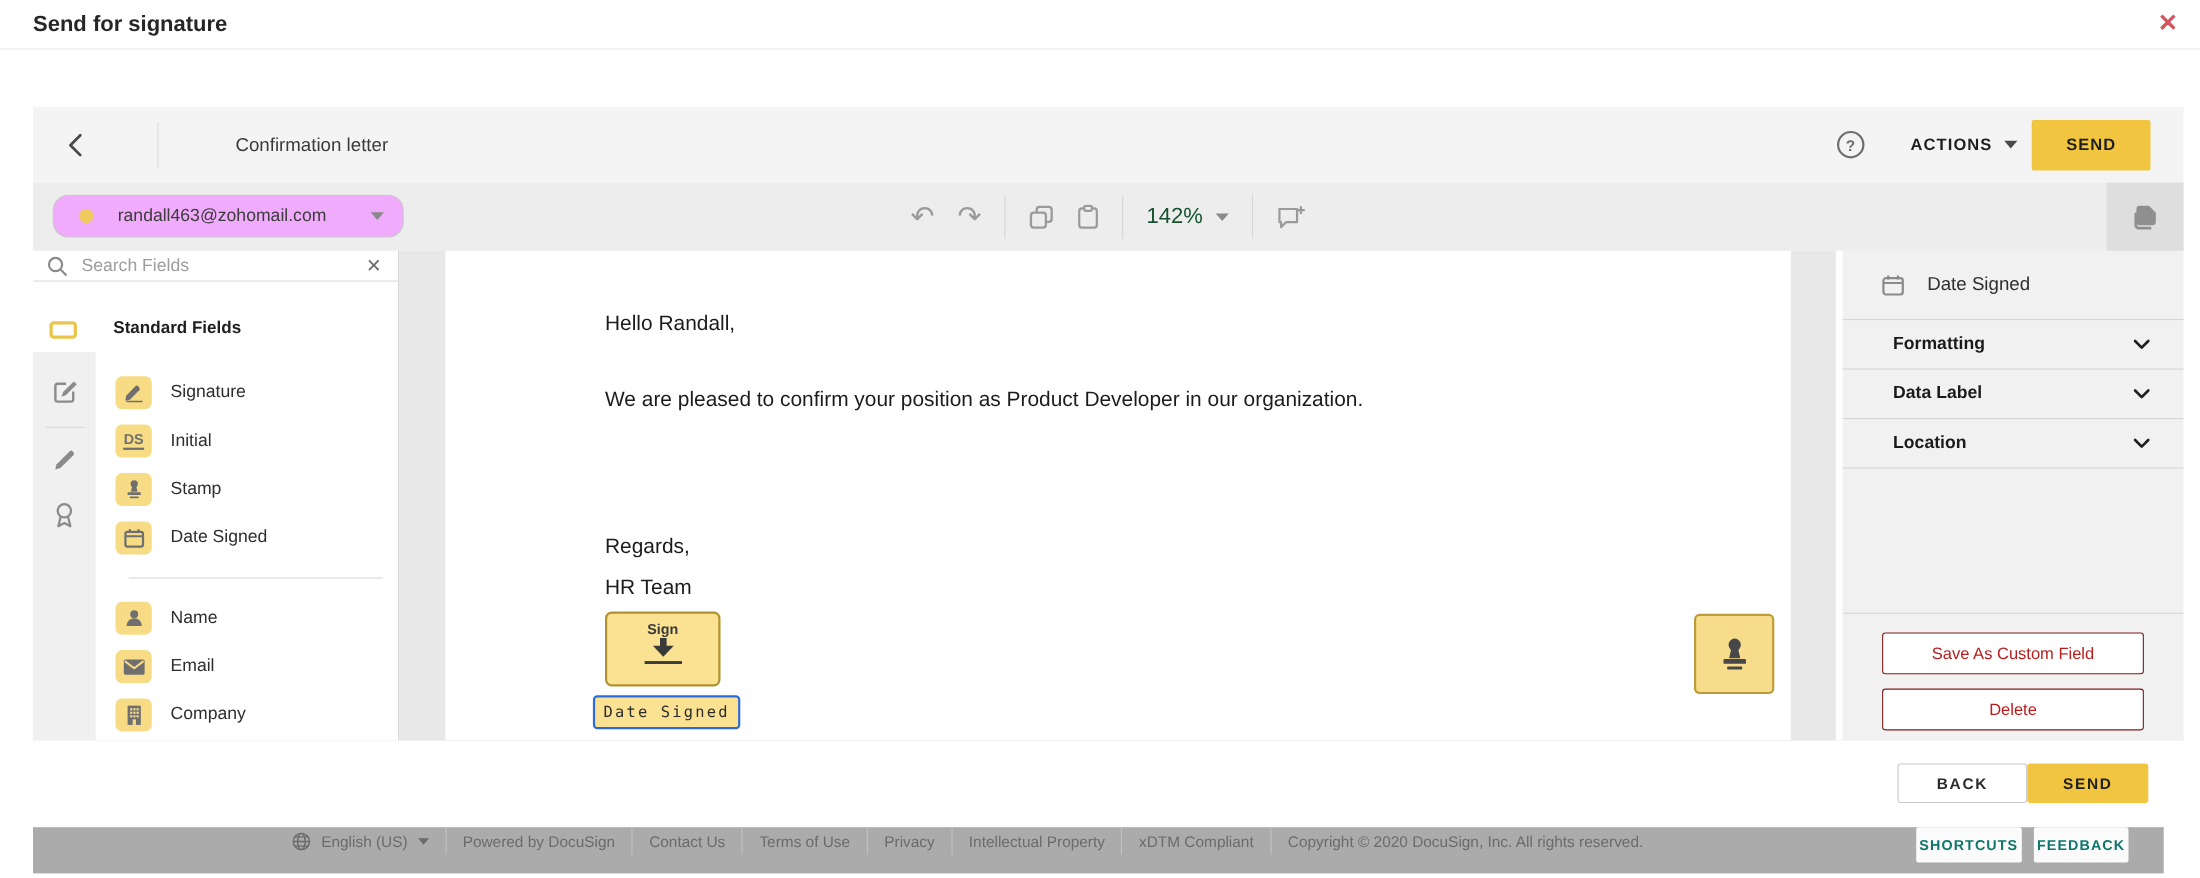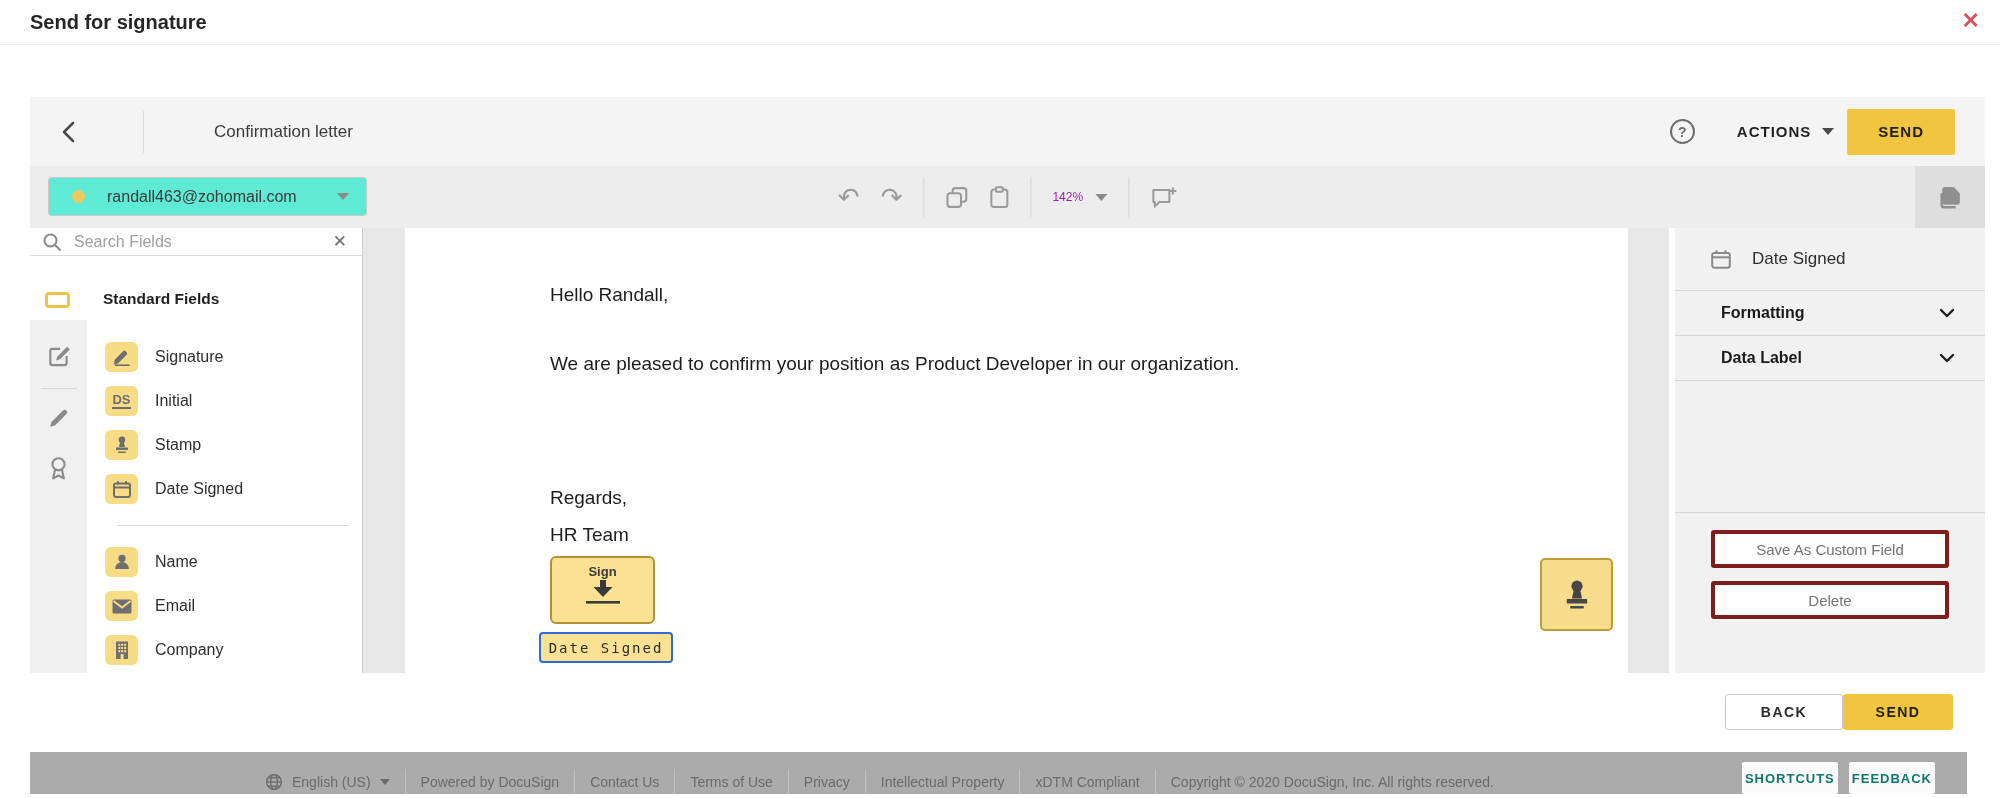--- a/index.html
+++ b/index.html
@@ -22,30 +22,30 @@
   .help-circle { width:25px; height:25px; border:2px solid #6e6e6e; border-radius:50%; display:flex; align-items:center; justify-content:center; font-size:14px; font-weight:bold; color:#6e6e6e; cursor:pointer; }
   .actions-btn { margin-left:42px; display:flex; align-items:center; gap:11px; font-size:15px; font-weight:bold; letter-spacing:1px; color:#1f1f1f; background:none; border:none; font-family:inherit; cursor:pointer; }
   .caret { width:0; height:0; border-left:6px solid transparent; border-right:6px solid transparent; border-top:7px solid #4a4a4a; }
   .caret.gray { border-top-color:#8a8a8a; }
   .caret.footer-c { border-top-color:#6b6b6b; border-left-width:5px; border-right-width:5px; border-top-width:6px; }
   .recipient-preview-btn { margin-left:48px; height:46px; padding:0 29px; background:transparent; border:2px solid #2b2b2b; border-radius:2px; font-family:inherit; font-size:15px; font-weight:bold; letter-spacing:1px; color:#1f1f1f; cursor:pointer; }
   .send-btn-top { margin-left:13px; height:46px; padding:0 31px; background:#f1c53f; border:none; border-radius:2px; font-family:inherit; font-size:15px; font-weight:bold; letter-spacing:1px; color:#1f1f1f; cursor:pointer; }
 
   
   .toolbar2 { position:absolute; left:30px; top:166px; width:1955px; height:62px; background:#ededed; }
-  .email-select { position:absolute; left:18px; top:11px; width:319px; height:39px; background:#5eead4; border:1px solid #c9c9c9; border-radius:4px; display:flex; align-items:center; cursor:pointer; }
+  .email-select { position:absolute; left:18px; top:11px; width:319px; height:39px; background:#f0abfc; border:1px solid #c9c9c9; border-radius:14px; display:flex; align-items:center; cursor:pointer; }
   .email-dot { width:13px; height:13px; border-radius:50%; background:#f0c95f; margin-left:23px; }
   .email-text { margin-left:22px; font-size:16px; color:#3c3c3c; }
   .email-caret { margin-left:auto; margin-right:17px; }
   .center-tools { position:absolute; left:50%; top:0; transform:translateX(-50%); height:62px; display:flex; align-items:center; gap:21px; }
   .tool-btn { background:none; border:none; cursor:pointer; display:flex; align-items:center; padding:0; }
   .undo-glyph, .redo-glyph { font-size:26px; line-height:1; color:#9a9a9a; font-family:"DejaVu Sans", sans-serif; }
   .tb2-divider { width:1px; height:40px; background:#d6d6d6; }
   .zoom-ctrl { display:flex; align-items:center; gap:12px; background:none; border:none; cursor:pointer; font-family:inherit; }
-  .zoom-label { font-size:12px; color:#a21caf; }
+  .zoom-label { font-size:20px; color:#14532d; }
   .pages-cell { position:absolute; right:0; top:0; width:70px; height:62px; background:#dedede; display:flex; align-items:center; justify-content:center; cursor:pointer; border:none; }
 
   
   .content { position:absolute; left:30px; top:228px; width:1955px; height:445px; border-bottom:1px solid #dedede; }
 
   
   .sidebar { position:absolute; left:0; top:0; width:333px; height:445px; background:#fff; border-right:1px solid #cfcfcf; }
   .search-row { height:28px; border-bottom:1px solid #dcdcdc; display:flex; align-items:center; }
   .search-icon { margin-left:12px; display:flex; }
   .search-input { flex:1; margin-left:12px; border:none; outline:none; font-size:16px; color:#333; font-family:inherit; background:transparent; }
@@ -79,29 +79,29 @@
 
   
   .right-panel { position:absolute; left:1645px; top:0; width:310px; height:445px; background:#f1f1f1; }
   .rp-header { height:63px; border-bottom:1px solid #d6d6d6; display:flex; align-items:center; }
   .rp-header-icon { margin-left:35px; display:flex; }
   .rp-header-title { margin-left:20px; font-size:17px; color:#2e2e2e; }
   .rp-row { height:45px; border-bottom:1px solid #d6d6d6; display:flex; align-items:center; padding:0 30px 0 46px; font-size:16px; font-weight:bold; color:#1a1a1a; cursor:pointer; }
   .rp-chevron { margin-left:auto; display:flex; }
   .rp-spacer { height:132px; border-bottom:1px solid #d6d6d6; }
   .rp-buttons { padding-top:17px; display:flex; flex-direction:column; align-items:center; gap:13px; }
-  .rp-btn { width:238px; height:38px; background:#fff; border:4px solid #7f1d1d; border-radius:3px; font-family:inherit; font-size:15px; color:#737373; cursor:pointer; }
+  .rp-btn { width:238px; height:38px; background:#fff; border:1px solid #7f1d1d; border-radius:3px; font-family:inherit; font-size:15px; color:#b91c1c; cursor:pointer; }
 
   
   .bottom-bar { position:absolute; left:30px; top:674px; width:1955px; height:78px; background:#fff; }
   .back-btn { position:absolute; left:1695px; top:20px; width:118px; height:36px; background:#fff; border:1px solid #c9c9c9; border-radius:3px; font-family:inherit; font-size:14px; font-weight:bold; letter-spacing:1.5px; color:#2b2b2b; cursor:pointer; }
   .send-btn-bottom { position:absolute; left:1813px; top:20px; width:110px; height:36px; background:#f1c53f; border:none; border-radius:3px; font-family:inherit; font-size:14px; font-weight:bold; letter-spacing:1.5px; color:#1f1f1f; cursor:pointer; }
 
   
-  .footer { position:absolute; left:30px; top:752px; width:1937px; height:42px; background:#ababab; display:flex; align-items:flex-end; font-size:14px; color:#6b6b6b; }
+  .footer { position:absolute; left:30px; top:752px; width:1937px; height:42px; background:#ababab; display:flex; align-items:flex-start; font-size:14px; color:#6b6b6b; }
   .footer-left { display:flex; align-items:center; margin-left:235px; }
   .lang-sel { display:flex; align-items:center; gap:9px; background:none; border:none; font-family:inherit; font-size:14px; color:#6b6b6b; cursor:pointer; }
   .f-divider { width:1px; height:25px; background:#c2c2c2; margin:0 15px; }
   .f-link { cursor:pointer; white-space:nowrap; }
   .f-copy { white-space:nowrap; }
   .footer-right { margin-left:auto; margin-right:32px; display:flex; gap:11px; }
   .footer-btn { height:32px; padding:0 3px; background:#fbfbfb; border:none; border-radius:2px; font-family:inherit; font-size:13px; font-weight:bold; letter-spacing:1px; color:#0f766e; cursor:pointer; }
 </style>
 </head>
 <body>
@@ -349,20 +349,28 @@
         </span>
       </div>
       <div class="rp-row">
         <span>Data Label</span>
         <span class="rp-chevron">
           <svg width="16" height="10" viewBox="0 0 16 10">
               <polyline points="2,2 8,8 14,2" fill="none" stroke="#1f1f1f" stroke-width="2.4" stroke-linecap="round" stroke-linejoin="round"></polyline>
             </svg>
         </span>
       </div>
+      <div class="rp-row">
+        <span>Location</span>
+        <span class="rp-chevron">
+          <svg width="16" height="10" viewBox="0 0 16 10">
+              <polyline points="2,2 8,8 14,2" fill="none" stroke="#1f1f1f" stroke-width="2.4" stroke-linecap="round" stroke-linejoin="round"></polyline>
+            </svg>
+        </span>
+      </div>
       <div class="rp-spacer"></div>
       <div class="rp-buttons">
         <button class="rp-btn">Save As Custom Field</button>
         <button class="rp-btn">Delete</button>
       </div>
     </aside>
   </div>
 
   <div class="bottom-bar">
     <button class="back-btn">BACK</button>

